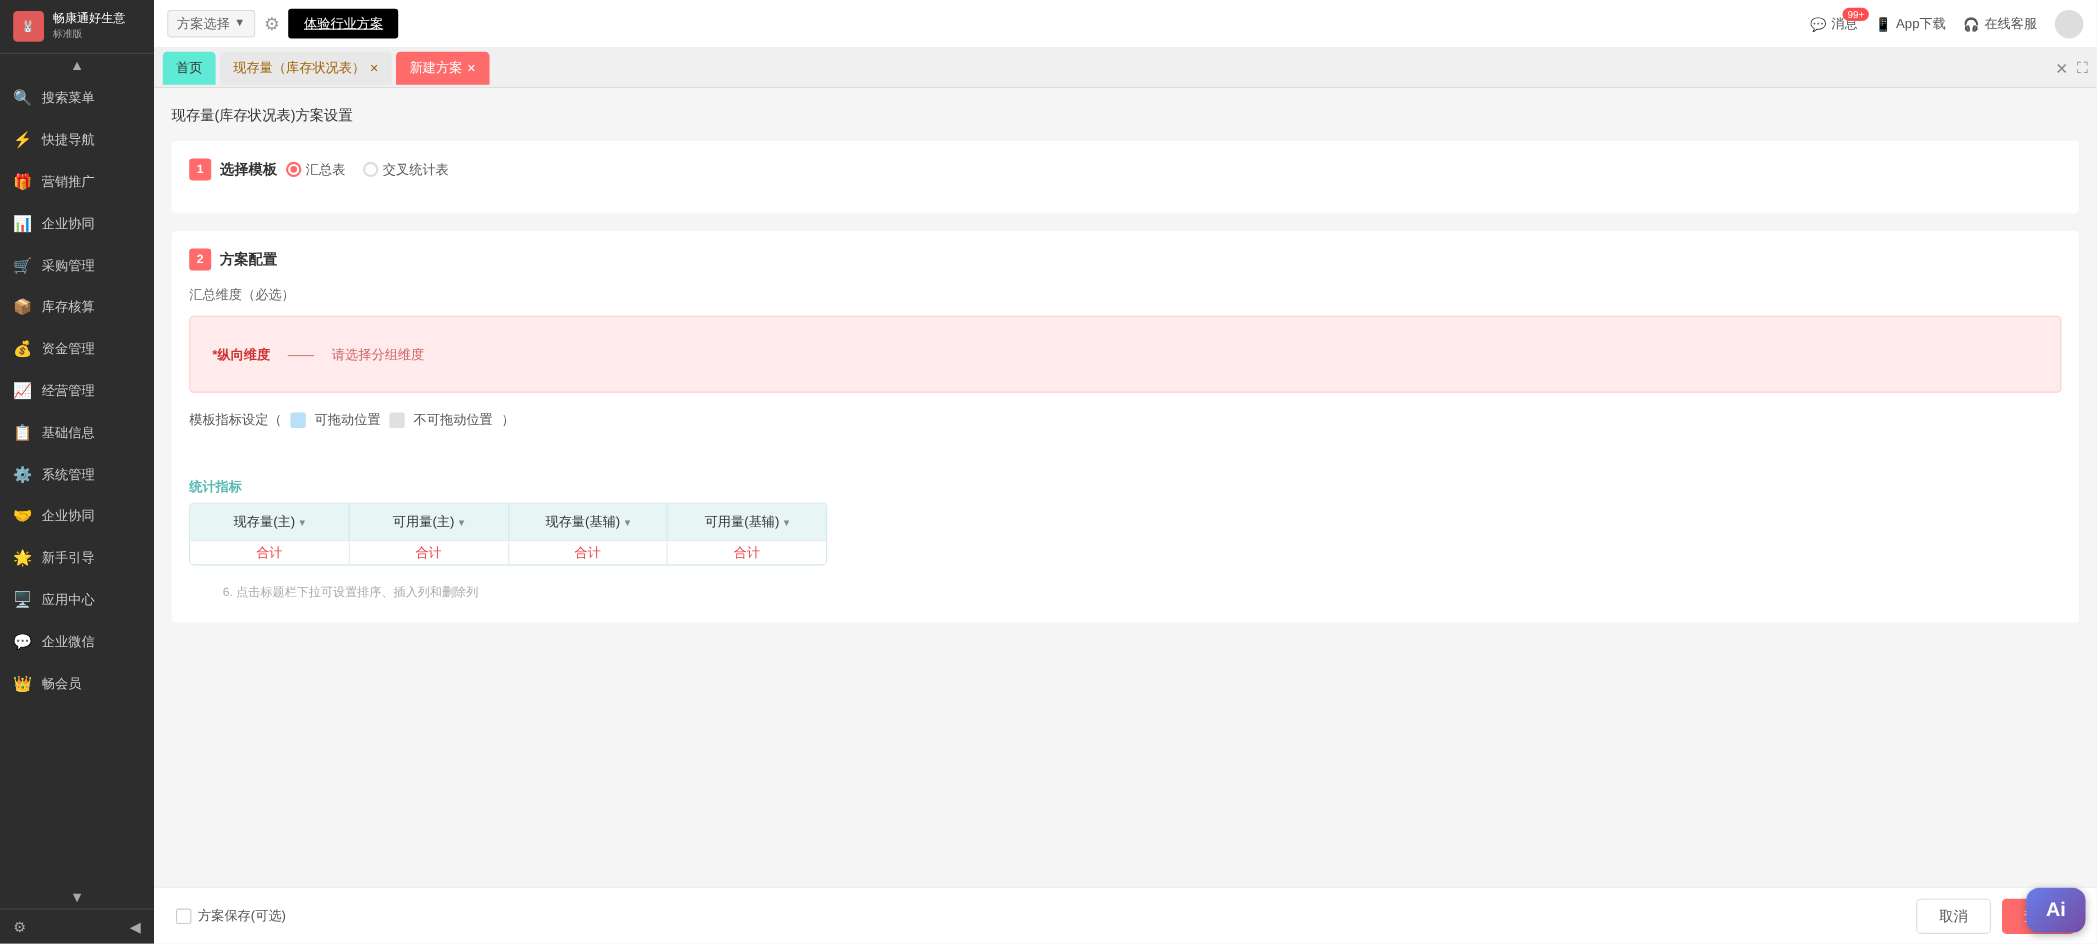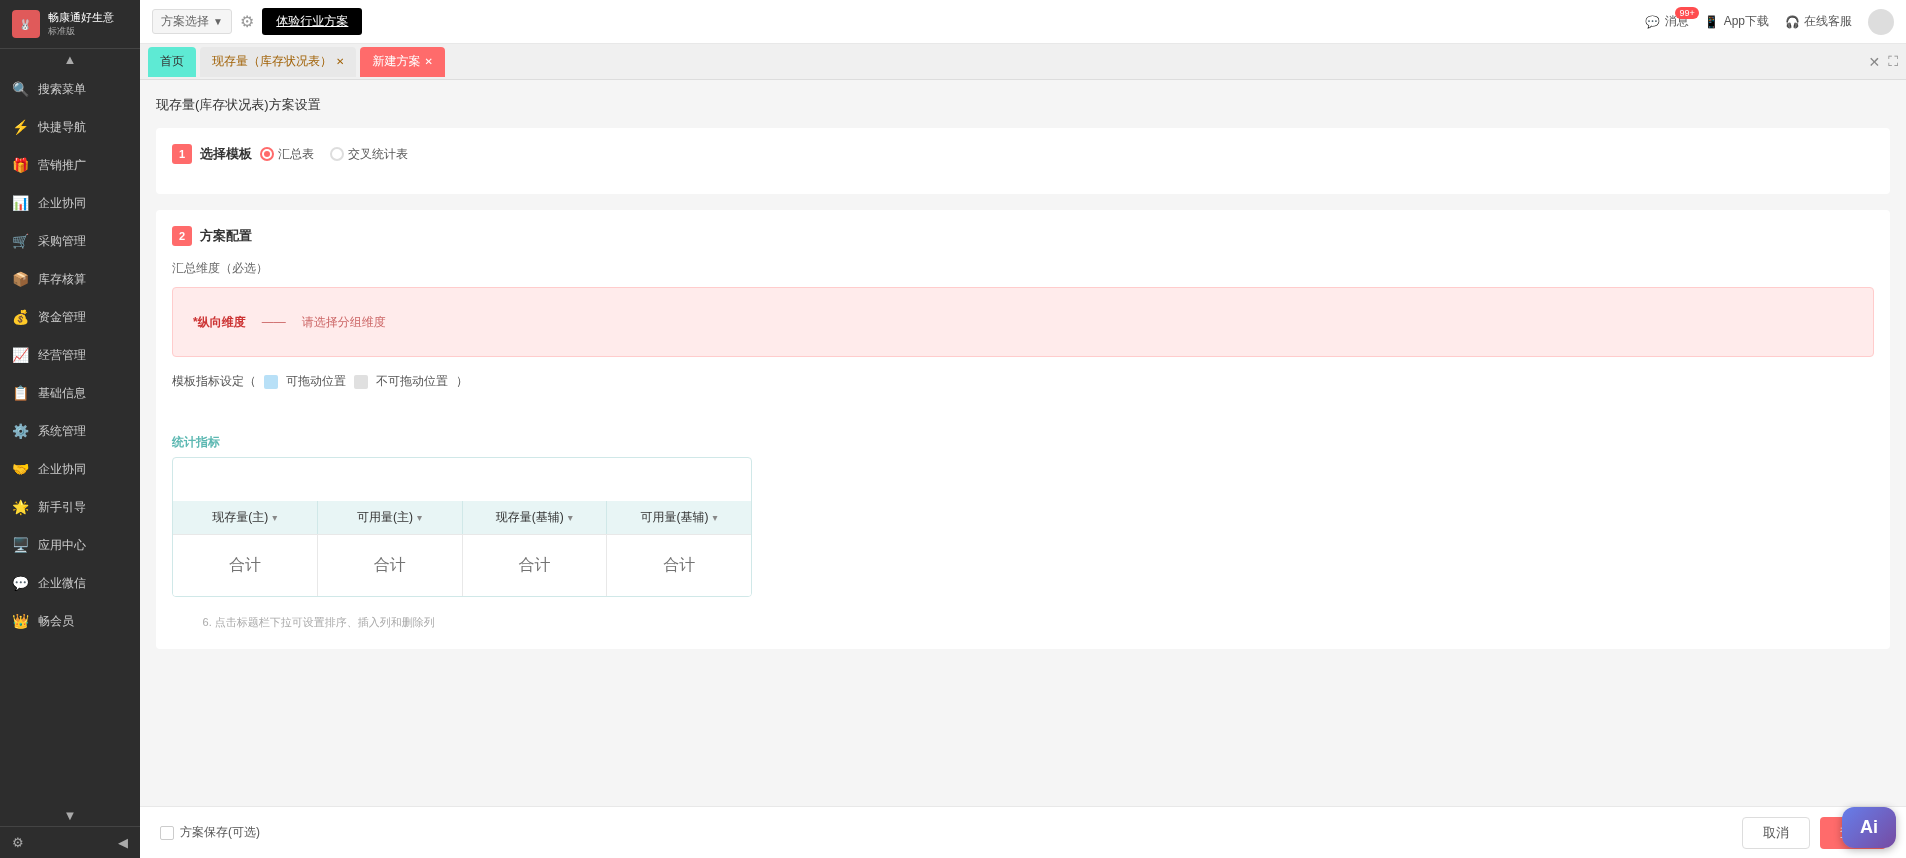--- a/index.html
+++ b/index.html
@@ -364,44 +364,43 @@
 
     .stats-table {
       border: 1px solid #d0e8e8;
       border-radius: 4px;
       overflow: hidden;
       width: 580px;
     }
     .stats-table-header {
       display: flex;
       background: #e8f5f5;
-      margin-top: 43px;
     }
     .stats-table-header-cell {
       flex: 1;
       padding: 8px 10px;
       font-size: 12px;
       color: #333;
       border-right: 1px solid #d0e8e8;
       display: flex;
       align-items: center;
       justify-content: center;
       gap: 4px;
     }
     .stats-table-header-cell:last-child { border-right: none; }
     .stats-table-row {
       display: flex;
       background: #fff;
       border-top: 1px solid #e8e8e8;
     }
     .stats-table-cell {
       flex: 1;
-      padding: 20px 10px;
-      font-size: 16px;
-      color: #737373;
+      padding: 2px 10px;
+      font-size: 12px;
+      color: #ef4444;
       border-right: 1px solid #e8e8e8;
       text-align: center;
     }
     .stats-table-cell:last-child { border-right: none; }
 
     .chevron-icon {
       font-size: 10px;
       color: #888;
     }
 

